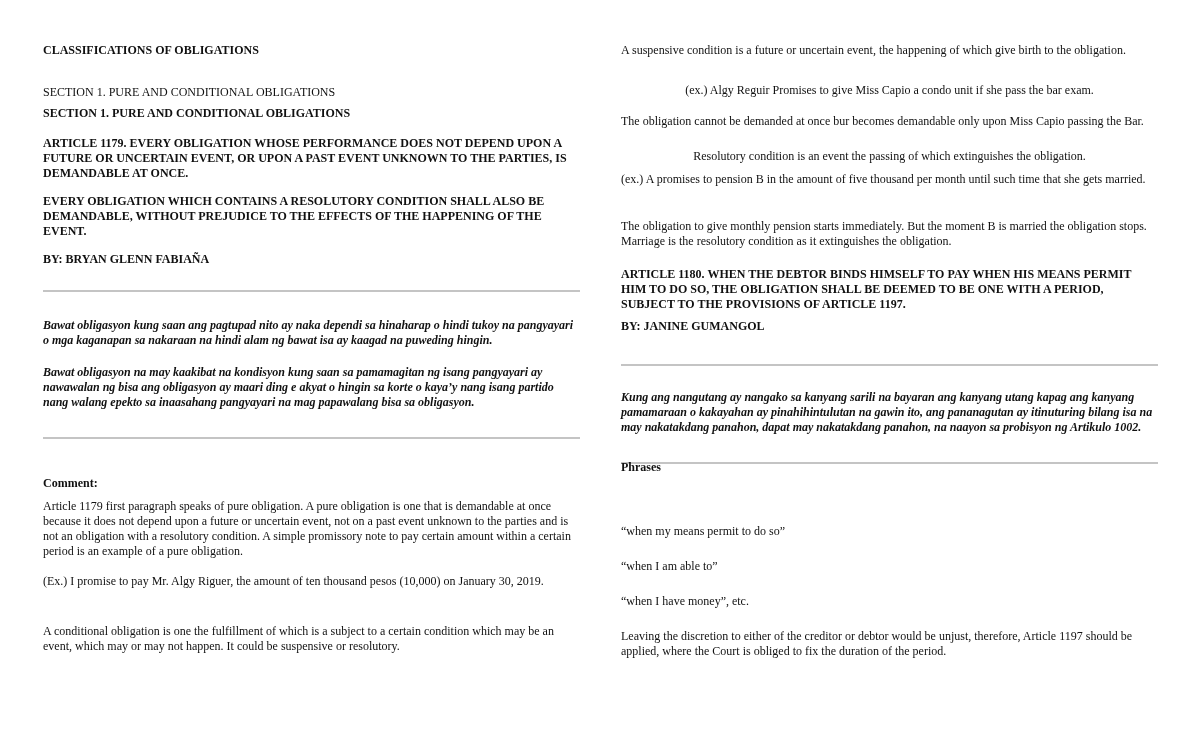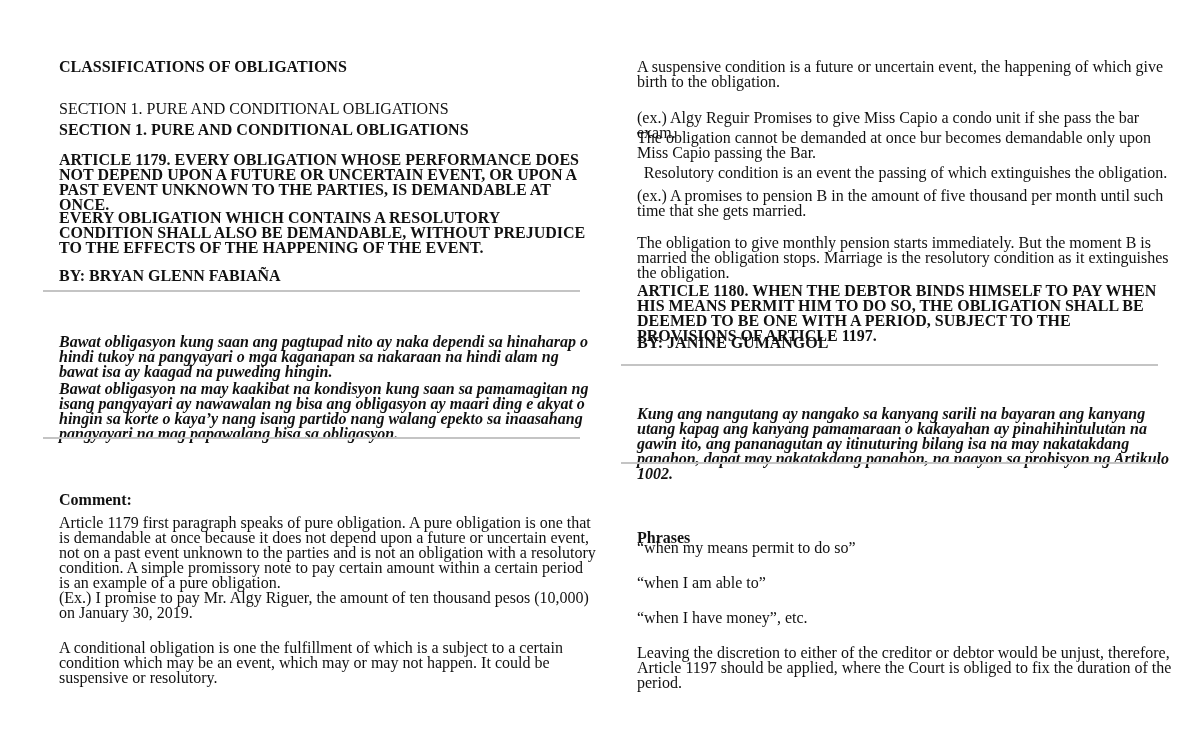--- a/index.html
+++ b/index.html
@@ -5,21 +5,21 @@
   html, body { margin: 0; padding: 0; background: #ffffff; }
   body {
     width: 1200px; height: 729px; overflow: hidden; position: relative;
     font-family: "Liberation Serif", "DejaVu Serif", serif;
     color: #111111;
   }
   .page { position: absolute; top: 0; left: 0; width: 1200px; height: 729px; }
   .col { position: absolute; top: 0; }
   .col-left { left: 43px; width: 537px; }
   .col-right { left: 621px; width: 537px; }
-  .blk { position: absolute; left: 0; width: 100%; font-size: 16px; line-height: 15px; margin: 16px; }
+  .blk { position: absolute; left: 0; width: 100%; font-size: 12px; line-height: 15px; margin: 0; }
   .bold { font-weight: bold; }
   .ital { font-style: italic; font-weight: bold; }
   .rule { position: absolute; left: 0; width: 100%; height: 0; border-top: 2px solid #c4c4c4; }
 </style>
 </head>
 <body>
 
 <div class="page">
 
   <div class="col col-left">
@@ -34,30 +34,30 @@
     <p class="blk ital" style="top:365px;">Bawat obligasyon na may kaakibat na kondisyon kung saan sa pamamagitan ng isang pangyayari ay nawawalan ng bisa ang obligasyon ay maari ding e akyat o hingin sa korte o kaya’y nang isang partido nang walang epekto sa inaasahang pangyayari na mag papawalang bisa sa obligasyon.</p>
     <div class="rule" style="top:437px;"></div>
     <p class="blk bold" style="top:476px;">Comment:</p>
     <p class="blk" style="top:499px;">Article 1179 first paragraph speaks of pure obligation. A pure obligation is one that is demandable at once because it does not depend upon a future or uncertain event, not on a past event unknown to the parties and is not an obligation with a resolutory condition. A simple promissory note to pay certain amount within a certain period is an example of a pure obligation.</p>
     <p class="blk" style="top:574px;">(Ex.) I promise to pay Mr. Algy Riguer, the amount of ten thousand pesos (10,000) on January 30, 2019.</p>
     <p class="blk" style="top:624px;">A conditional obligation is one the fulfillment of which is a subject to a certain condition which may be an event, which may or may not happen. It could be suspensive or resolutory.</p>
   </div>
 
   <div class="col col-right">
     <p class="blk" style="top:43px;">A suspensive condition is a future or uncertain event, the happening of which give birth to the obligation.</p>
-    <p class="blk" style="top:94px;">(ex.) Algy Reguir Promises to give Miss Capio a condo unit if she pass the bar exam.</p>
+    <p class="blk" style="top:83px;text-align:center;">(ex.) Algy Reguir Promises to give Miss Capio a condo unit if she pass the bar exam.</p>
     <p class="blk" style="top:114px;">The obligation cannot be demanded at once bur becomes demandable only upon Miss Capio passing the Bar.</p>
     <p class="blk" style="top:149px;text-align:center;">Resolutory condition is an event the passing of which extinguishes the obligation.</p>
     <p class="blk" style="top:172px;">(ex.) A promises to pension B in the amount of five thousand per month until such time that she gets married.</p>
     <p class="blk" style="top:219px;">The obligation to give monthly pension starts immediately. But the moment B is married the obligation stops. Marriage is the resolutory condition as it extinguishes the obligation.</p>
     <p class="blk bold" style="top:267px;">ARTICLE 1180. WHEN THE DEBTOR BINDS HIMSELF TO PAY WHEN HIS MEANS PERMIT HIM TO DO SO, THE OBLIGATION SHALL BE DEEMED TO BE ONE WITH A PERIOD, SUBJECT TO THE PROVISIONS OF ARTICLE 1197.</p>
     <p class="blk bold" style="top:319px;">BY: JANINE GUMANGOL</p>
     <div class="rule" style="top:364px;"></div>
     <p class="blk ital" style="top:390px;">Kung ang nangutang ay nangako sa kanyang sarili na bayaran ang kanyang utang kapag ang kanyang pamamaraan o kakayahan ay pinahihintulutan na gawin ito, ang pananagutan ay itinuturing bilang isa na may nakatakdang panahon, dapat may nakatakdang panahon, na naayon sa probisyon ng Artikulo 1002.</p>
     <div class="rule" style="top:462px;"></div>
-    <p class="blk bold" style="top:514px;">Phrases</p>
+    <p class="blk bold" style="top:460px;">Phrases</p>
     <p class="blk" style="top:524px;">“when my means permit to do so”</p>
     <p class="blk" style="top:559px;">“when I am able to”</p>
     <p class="blk" style="top:594px;">“when I have money”, etc.</p>
     <p class="blk" style="top:629px;">Leaving the discretion to either of the creditor or debtor would be unjust, therefore, Article 1197 should be applied, where the Court is obliged to fix the duration of the period.</p>
   </div>
 
 </div>
 
 </body></html>

